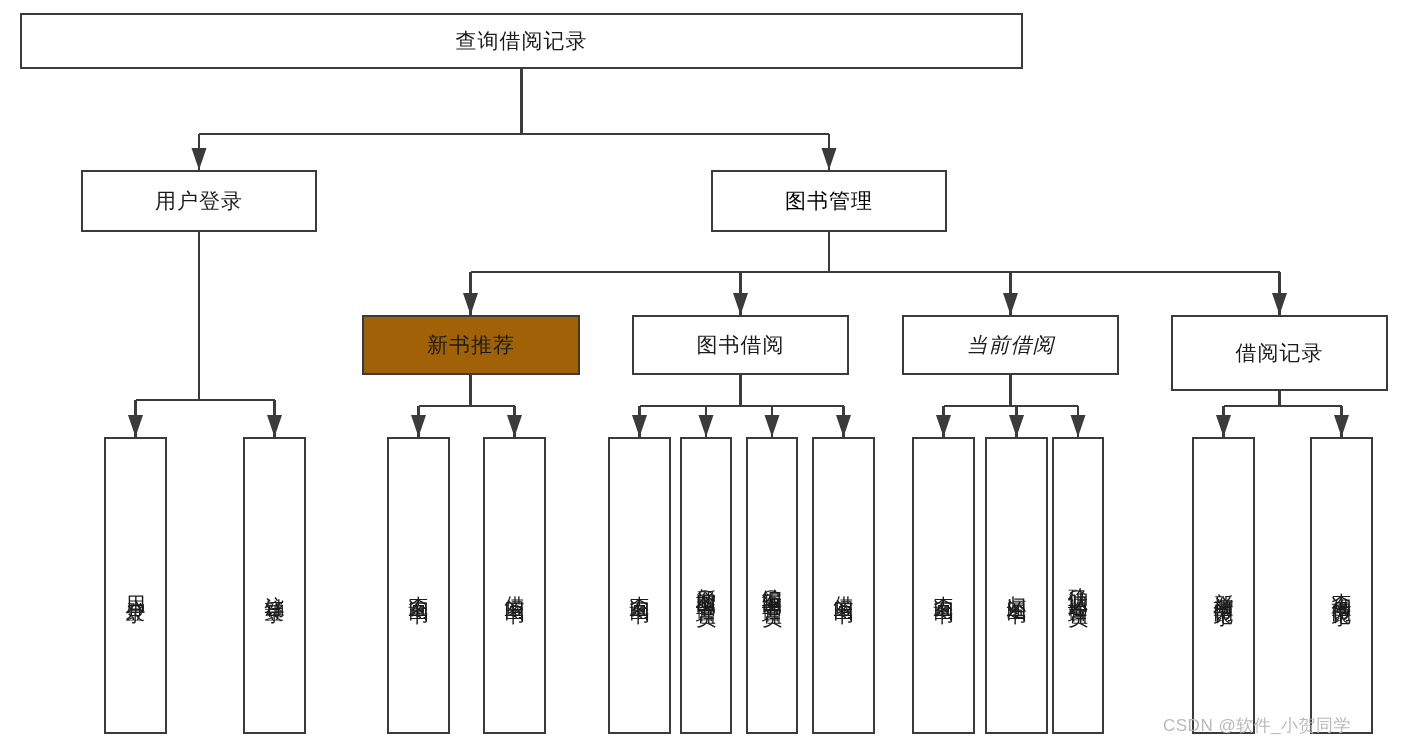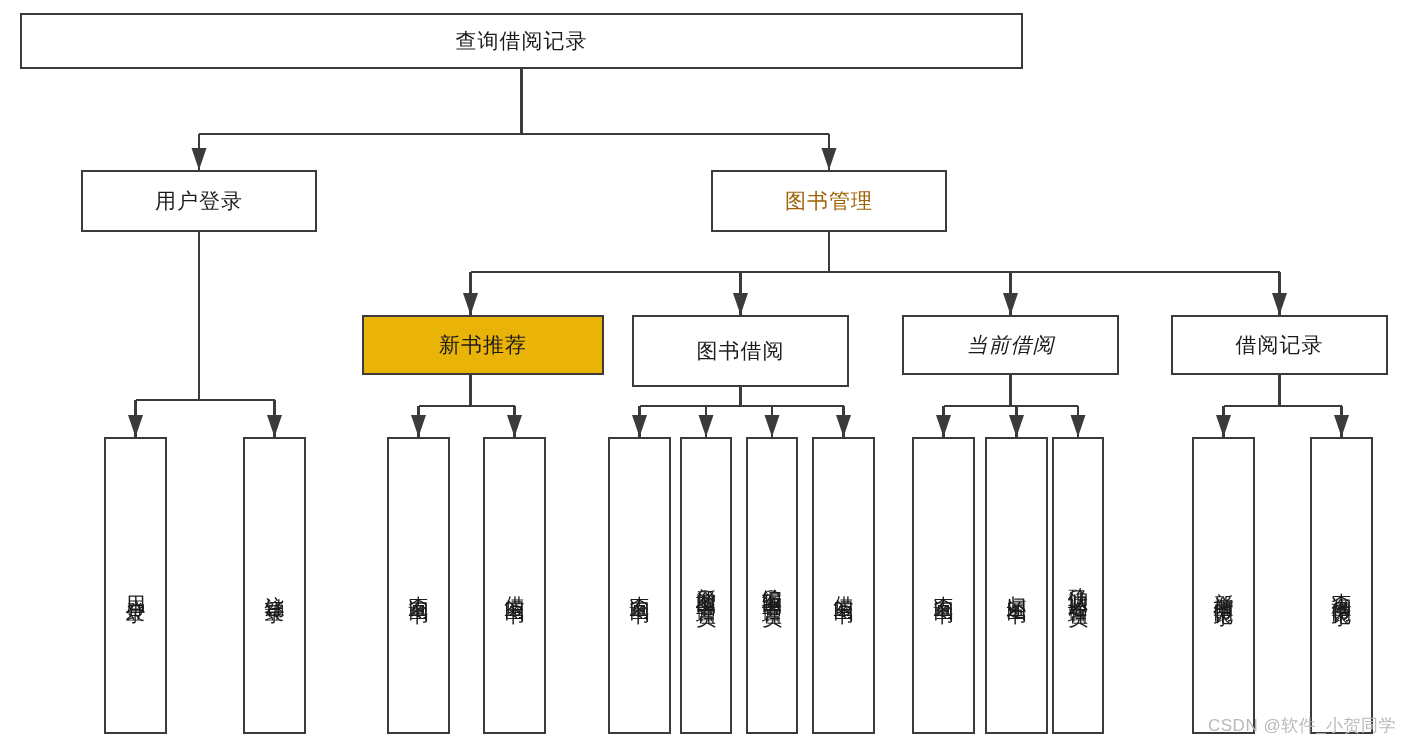--- a/index.html
+++ b/index.html
@@ -119,33 +119,33 @@
       <line x1="1341.5" y1="406" x2="1341.5" y2="437" stroke="#3b3b3b" stroke-width="2.4" shape-rendering="crispEdges"></line>
       <polygon points="1334,415 1349,415 1341.5,437" fill="#3b3b3b"></polygon>
     </svg>
   <div id="nodes">
       <div class="node horiz" style="left: 20px; top: 13px; width: 1003px; height: 56px; border-color: rgb(59, 59, 59); background: rgb(255, 255, 255); color: rgb(27, 27, 27);">
         <span>查询借阅记录</span>
       </div>
       <div class="node horiz" style="left: 81px; top: 170px; width: 236px; height: 62px; border-color: rgb(59, 59, 59); background: rgb(255, 255, 255); color: rgb(27, 27, 27);">
         <span>用户登录</span>
       </div>
-      <div class="node horiz" style="left: 711px; top: 170px; width: 236px; height: 62px; border-color: rgb(59, 59, 59); background: rgb(255, 255, 255); color: #a16207;">
+      <div class="node horiz" style="left: 711px; top: 170px; width: 236px; height: 62px; border-color: rgb(59, 59, 59); background: rgb(255, 255, 255); color: #000000;">
         <span>图书管理</span>
       </div>
-      <div class="node horiz" style="left: 362px; top: 315px; width: 242px; height: 60px; border-color: rgb(59, 59, 59); background: #eab308; color: rgb(27, 27, 27);">
+      <div class="node horiz" style="left: 362px; top: 315px; width: 218px; height: 60px; border-color: rgb(59, 59, 59); background: #a16207; color: rgb(27, 27, 27);">
         <span>新书推荐</span>
       </div>
-      <div class="node horiz" style="left: 632px; top: 315px; width: 217px; height: 72px; border-color: rgb(59, 59, 59); background: rgb(255, 255, 255); color: rgb(27, 27, 27);">
+      <div class="node horiz" style="left: 632px; top: 315px; width: 217px; height: 60px; border-color: rgb(59, 59, 59); background: rgb(255, 255, 255); color: rgb(27, 27, 27);">
         <span>图书借阅</span>
       </div>
       <div class="node horiz" style="left: 902px; top: 315px; width: 217px; height: 60px; border-color: rgb(59, 59, 59); background: rgb(255, 255, 255); color: rgb(27, 27, 27); font-style: italic;">
         <span>当前借阅</span>
       </div>
-      <div class="node horiz" style="left: 1171px; top: 315px; width: 217px; height: 60px; border-color: rgb(59, 59, 59); background: rgb(255, 255, 255); color: rgb(27, 27, 27);">
+      <div class="node horiz" style="left: 1171px; top: 315px; width: 217px; height: 76px; border-color: rgb(59, 59, 59); background: rgb(255, 255, 255); color: rgb(27, 27, 27);">
         <span>借阅记录</span>
       </div>
       <div class="node vert" style="left: 104px; top: 437px; width: 63px; height: 297px; border-color: rgb(59, 59, 59); background: rgb(255, 255, 255); color: rgb(27, 27, 27);">
         <span class="vlabel">用户登录</span>
       </div>
       <div class="node vert" style="left: 243px; top: 437px; width: 63px; height: 297px; border-color: rgb(59, 59, 59); background: rgb(255, 255, 255); color: rgb(27, 27, 27);">
         <span class="vlabel">注销登录</span>
       </div>
       <div class="node vert" style="left: 387px; top: 437px; width: 63px; height: 297px; border-color: rgb(59, 59, 59); background: rgb(255, 255, 255); color: rgb(27, 27, 27);">
         <span class="vlabel">查询图书</span>
@@ -174,14 +174,14 @@
       <div class="node vert" style="left: 1052px; top: 437px; width: 52px; height: 297px; border-color: rgb(59, 59, 59); background: rgb(255, 255, 255); color: rgb(27, 27, 27);">
         <span class="vlabel">确认归还（管理员）</span>
       </div>
       <div class="node vert" style="left: 1192px; top: 437px; width: 63px; height: 297px; border-color: rgb(59, 59, 59); background: rgb(255, 255, 255); color: rgb(27, 27, 27);">
         <span class="vlabel">新增借阅记录</span>
       </div>
       <div class="node vert" style="left: 1310px; top: 437px; width: 63px; height: 297px; border-color: rgb(59, 59, 59); background: rgb(255, 255, 255); color: rgb(27, 27, 27);">
         <span class="vlabel">查询借阅记录</span>
       </div>
     </div>
-  <div class="watermark" style="left: 1208px; top: 714px;">CSDN @软件_小贺同学</div>
+  <div class="watermark" style="left: 1163px; top: 714px;">CSDN @软件_小贺同学</div>
 </div>
 
 </body></html>

